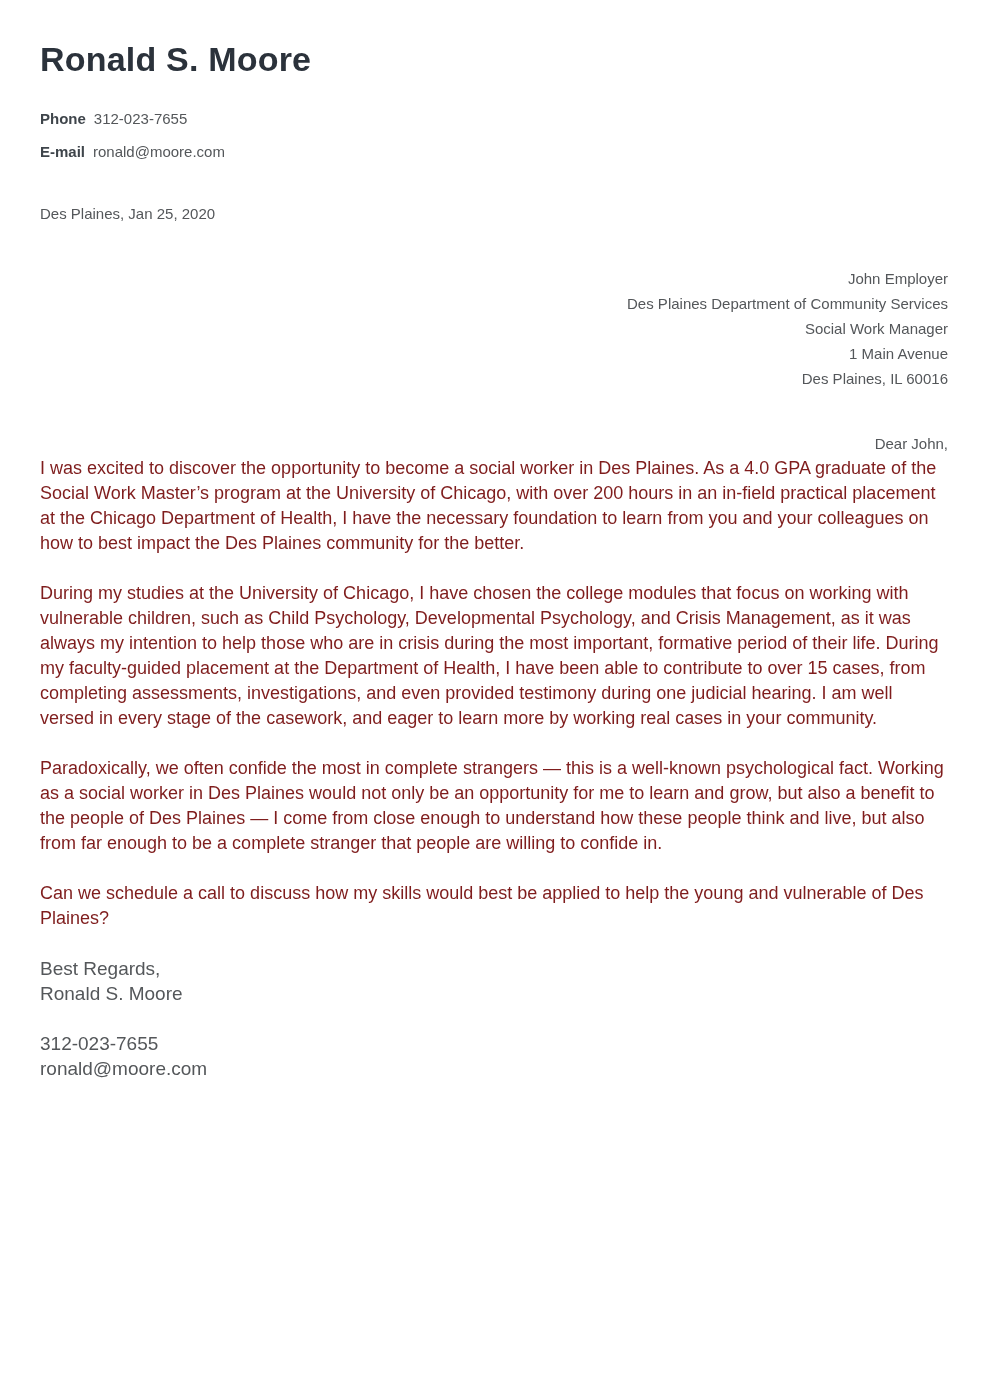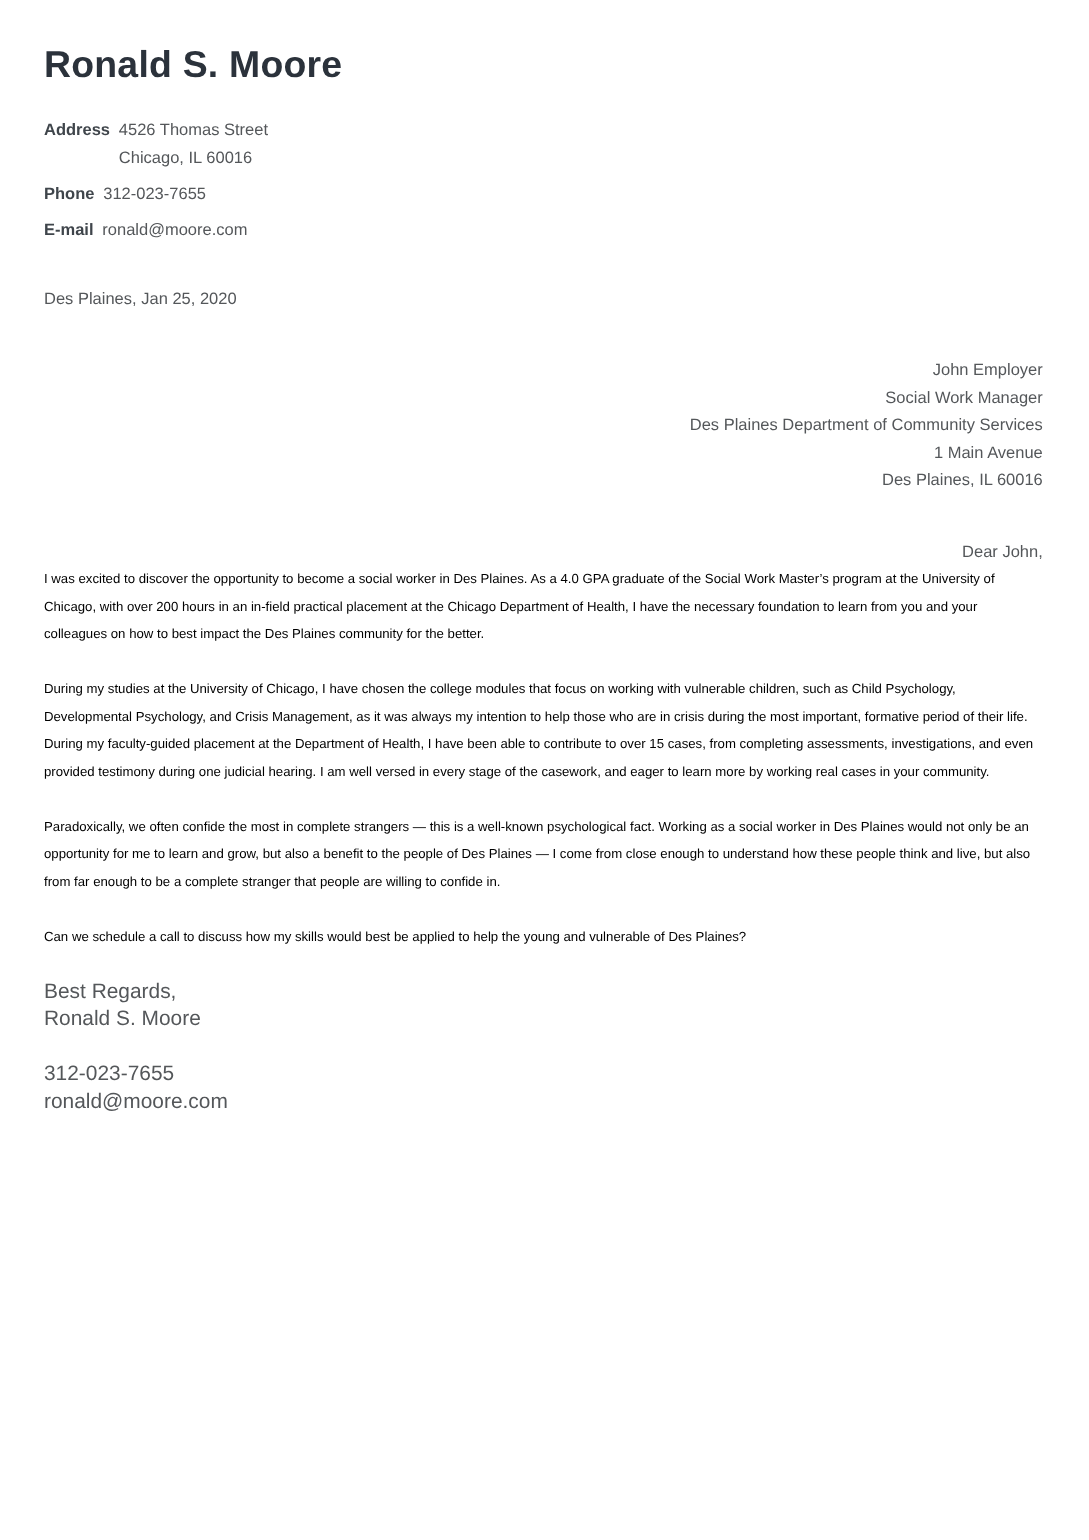--- a/index.html
+++ b/index.html
@@ -53,67 +53,60 @@
     text-align: right;
   }
   .salutation {
     margin-top: 40px;
     font-size: 15px;
     line-height: 25px;
     color: #54575a;
     text-align: right;
   }
   .para {
-    font-size: 12px;
+    font-size: 18px;
     line-height: 25px;
-    color: #000000;
+    color: #7f1d1d;
     max-width: 908px;
   }
   .para + .para, .closing-block, .footer-contact { margin-top: 25px; }
   .closing-block, .footer-contact {
     font-size: 19px;
     line-height: 25px;
     color: #54575a;
   }
 </style>
 </head>
 <body>
 
 <div class="page">
 
   <h1 class="doc-title">Ronald S. Moore</h1>
 
   <div class="contact">
     <div class="contact-row">
-      <span class="contact-label">Address</span>
-      <span class="contact-value">
-        <div>4526 Thomas Street</div>
-        <div>Chicago, IL 60016</div>
-      </span>
-    </div>
-    <div class="contact-row">
       <span class="contact-label">Phone</span>
       <span class="contact-value">
         <div>312-023-7655</div>
       </span>
     </div>
     <div class="contact-row">
       <span class="contact-label">E-mail</span>
       <span class="contact-value">
         <div>ronald@moore.com</div>
       </span>
     </div>
   </div>
 
   <div class="date-line">Des Plaines, Jan 25, 2020</div>
 
   <div class="recipient">
     <div>John Employer</div>
+    <div>Des Plaines Department of Community Services</div>
     <div>Social Work Manager</div>
-    <div>Des Plaines Department of Community Services</div>
     <div>1 Main Avenue</div>
     <div>Des Plaines, IL 60016</div>
   </div>
 
   <div class="salutation">Dear John,</div>
 
   <p class="para">I was excited to discover the opportunity to become a social worker in Des Plaines. As a 4.0 GPA graduate of the Social Work Master’s program at the University of Chicago, with over 200 hours in an in-field practical placement at the Chicago Department of Health, I have the necessary foundation to learn from you and your colleagues on how to best impact the Des Plaines community for the better.</p>
   <p class="para">During my studies at the University of Chicago, I have chosen the college modules that focus on working with vulnerable children, such as Child Psychology, Developmental Psychology, and Crisis Management, as it was always my intention to help those who are in crisis during the most important, formative period of their life. During my faculty-guided placement at the Department of Health, I have been able to contribute to over 15 cases, from completing assessments, investigations, and even provided testimony during one judicial hearing. I am well versed in every stage of the casework, and eager to learn more by working real cases in your community.</p>
   <p class="para">Paradoxically, we often confide the most in complete strangers — this is a well-known psychological fact. Working as a social worker in Des Plaines would not only be an opportunity for me to learn and grow, but also a benefit to the people of Des Plaines — I come from close enough to understand how these people think and live, but also from far enough to be a complete stranger that people are willing to confide in.</p>
   <p class="para">Can we schedule a call to discuss how my skills would best be applied to help the young and vulnerable of Des Plaines?</p>

